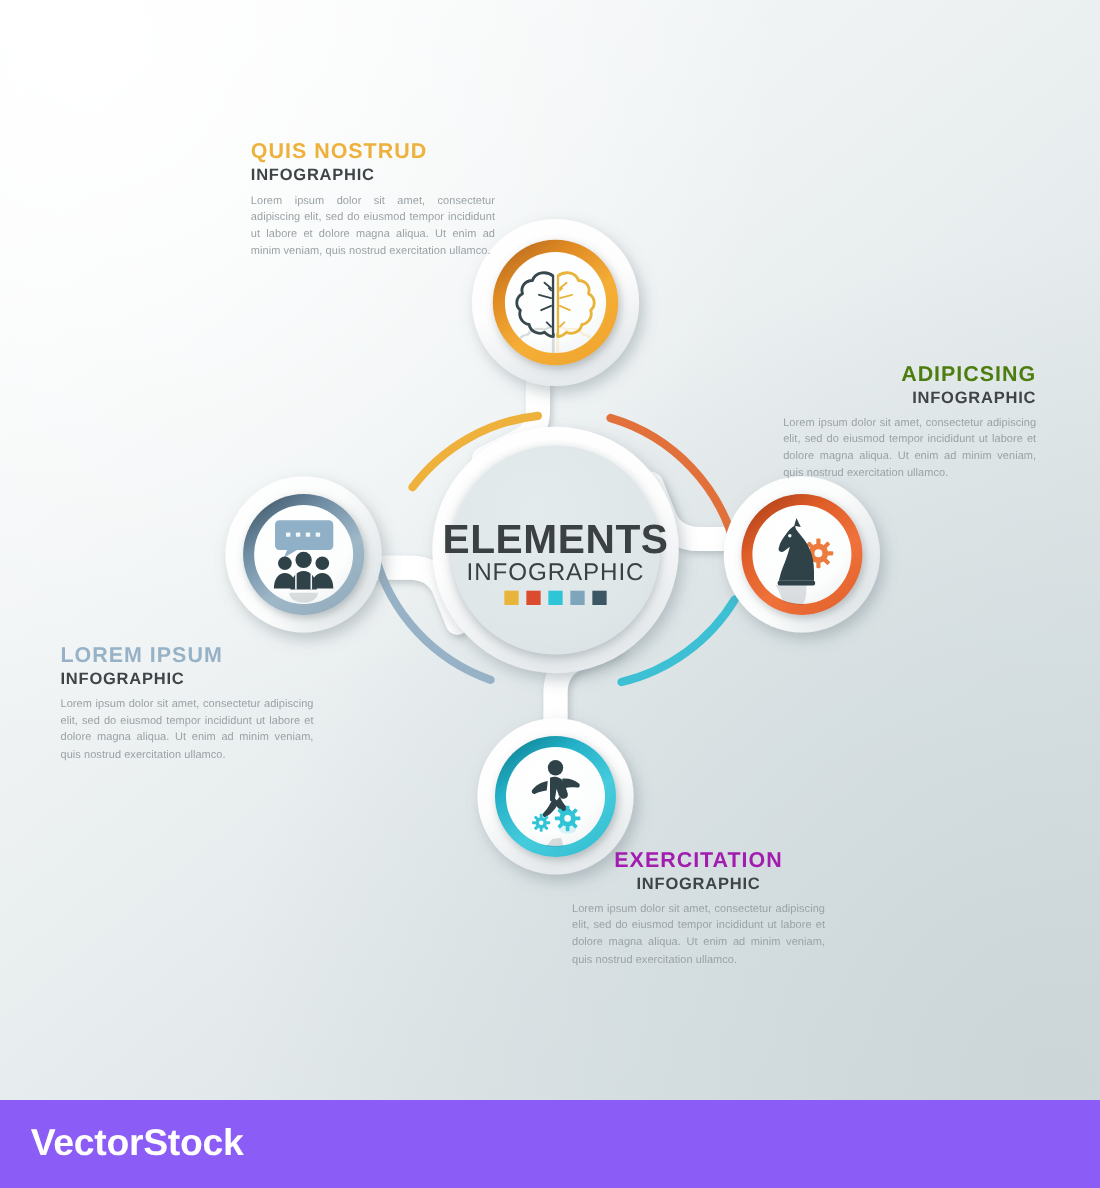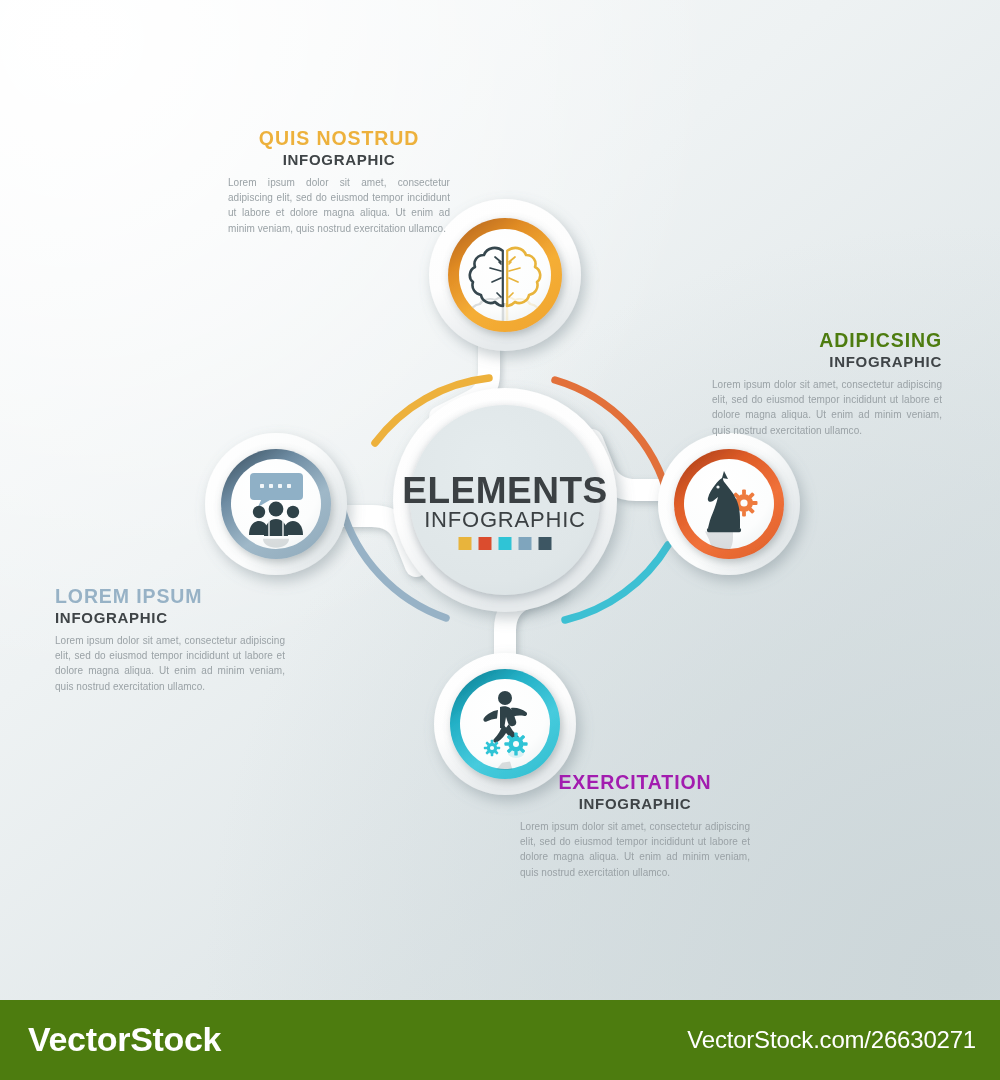--- a/index.html
+++ b/index.html
@@ -31,32 +31,32 @@
   .tblock .h2{
     font-size:15px;font-weight:bold;letter-spacing:.7px;color:#3f4447;
     margin:0 0 7px 0;line-height:1.15;
   }
   .tblock .body{
     font-size:10px;line-height:1.52;color:#9aa2a6;text-align:justify;
     letter-spacing:.05px;
   }
 
   #txt-top{left:228px;top:128px;width:222px;}
-  #txt-top .h1,#txt-top .h2{text-align:center;}
+  #txt-top .h1,#txt-top .h2{text-align:left;}
   #txt-right{left:712px;top:330px;width:230px;}
   #txt-right .h1,#txt-right .h2{text-align:right;}
   #txt-left{left:55px;top:586px;width:230px;}
   #txt-left .h1,#txt-left .h2{text-align:left;}
   #txt-bottom{left:520px;top:772px;width:230px;}
   #txt-bottom .h1,#txt-bottom .h2{text-align:center;}
 
   
   #wm{
     position:absolute;left:0;top:1000px;width:1000px;height:80px;
-    background:#4d7c0f;
+    background:#8b5cf6;
   }
   #wm-logo{
     position:absolute;left:28px;top:20px;
     color:#ffffff;font-size:34px;font-weight:bold;letter-spacing:-.3px;
     font-family:"Liberation Sans", sans-serif;
   }
   #wm-url{
     position:absolute;right:24px;top:26px;
     color:#ffffff;font-size:24px;letter-spacing:-.2px;
     font-family:"Liberation Sans", sans-serif;
@@ -396,16 +396,15 @@
   </div>
 
   <div class="tblock" id="txt-bottom">
     <div class="h1" style="color: #a21caf;">EXERCITATION</div>
     <div class="h2">INFOGRAPHIC</div>
     <div class="body">Lorem ipsum dolor sit amet, consectetur adipiscing elit, sed do eiusmod tempor incididunt ut labore et dolore magna aliqua. Ut enim ad minim veniam, quis nostrud exercitation ullamco.</div>
   </div>
 
   <div id="wm">
     <div id="wm-logo">VectorStock</div>
-    <div id="wm-url">VectorStock.com/26630271</div>
   </div>
 
 </div>
 
 </body></html>

